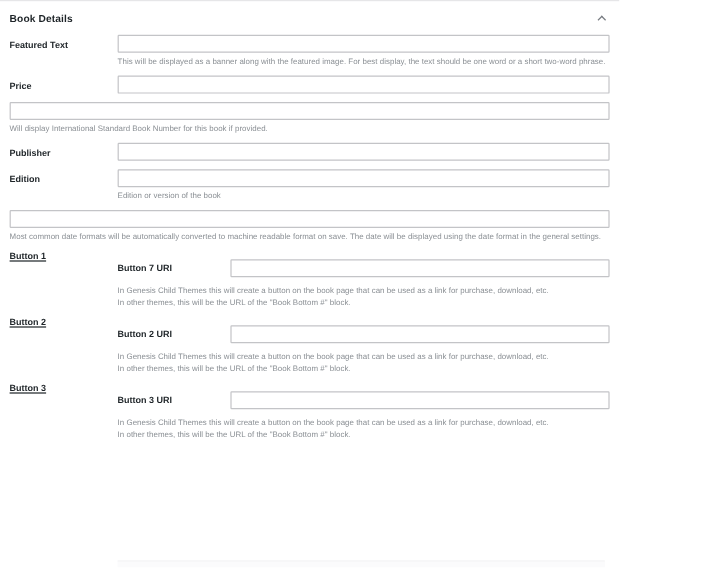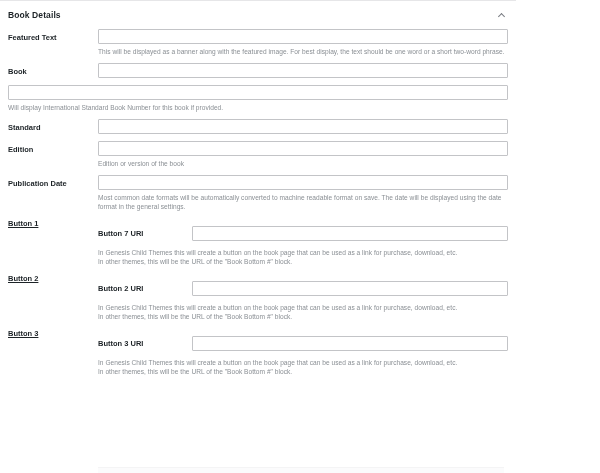--- a/index.html
+++ b/index.html
@@ -153,55 +153,54 @@
       <div class="row-label">Featured Text</div>
       <div class="row-field">
         <input type="text" value="" style="">
         <div class="desc">
           <span class="desc-line">This will be displayed as a banner along with the featured image. For best display, the text should be one word or a short two-word phrase.</span>
         </div>
       </div>
     </div>
 
     <div class="row">
-      <div class="row-label">Book</div>
+      <div class="row-label">Price</div>
       <div class="row-field">
         <input type="text" value="" style="">
       </div>
     </div>
 
     <div class="row">
       <div class="row-field">
         <input type="text" value="" style="">
         <div class="desc">
           <span class="desc-line">Will display International Standard Book Number for this book if provided.</span>
         </div>
       </div>
     </div>
 
     <div class="row">
-      <div class="row-label">Standard</div>
+      <div class="row-label">Publisher</div>
       <div class="row-field">
         <input type="text" value="" style="">
       </div>
     </div>
 
 
     <div class="row">
       <div class="row-label">Edition</div>
       <div class="row-field">
         <input type="text" value="" style="">
         <div class="desc">
           <span class="desc-line">Edition or version of the book</span>
         </div>
       </div>
     </div>
 
     <div class="row">
-      <div class="row-label">Publication Date</div>
       <div class="row-field">
         <input type="text" value="" style="">
         <div class="desc">
           <span class="desc-line">Most common date formats will be automatically converted to machine readable format on save. The date will be displayed using the date format in the general settings.</span>
         </div>
       </div>
     </div>
 
 
     <div class="row-group">

